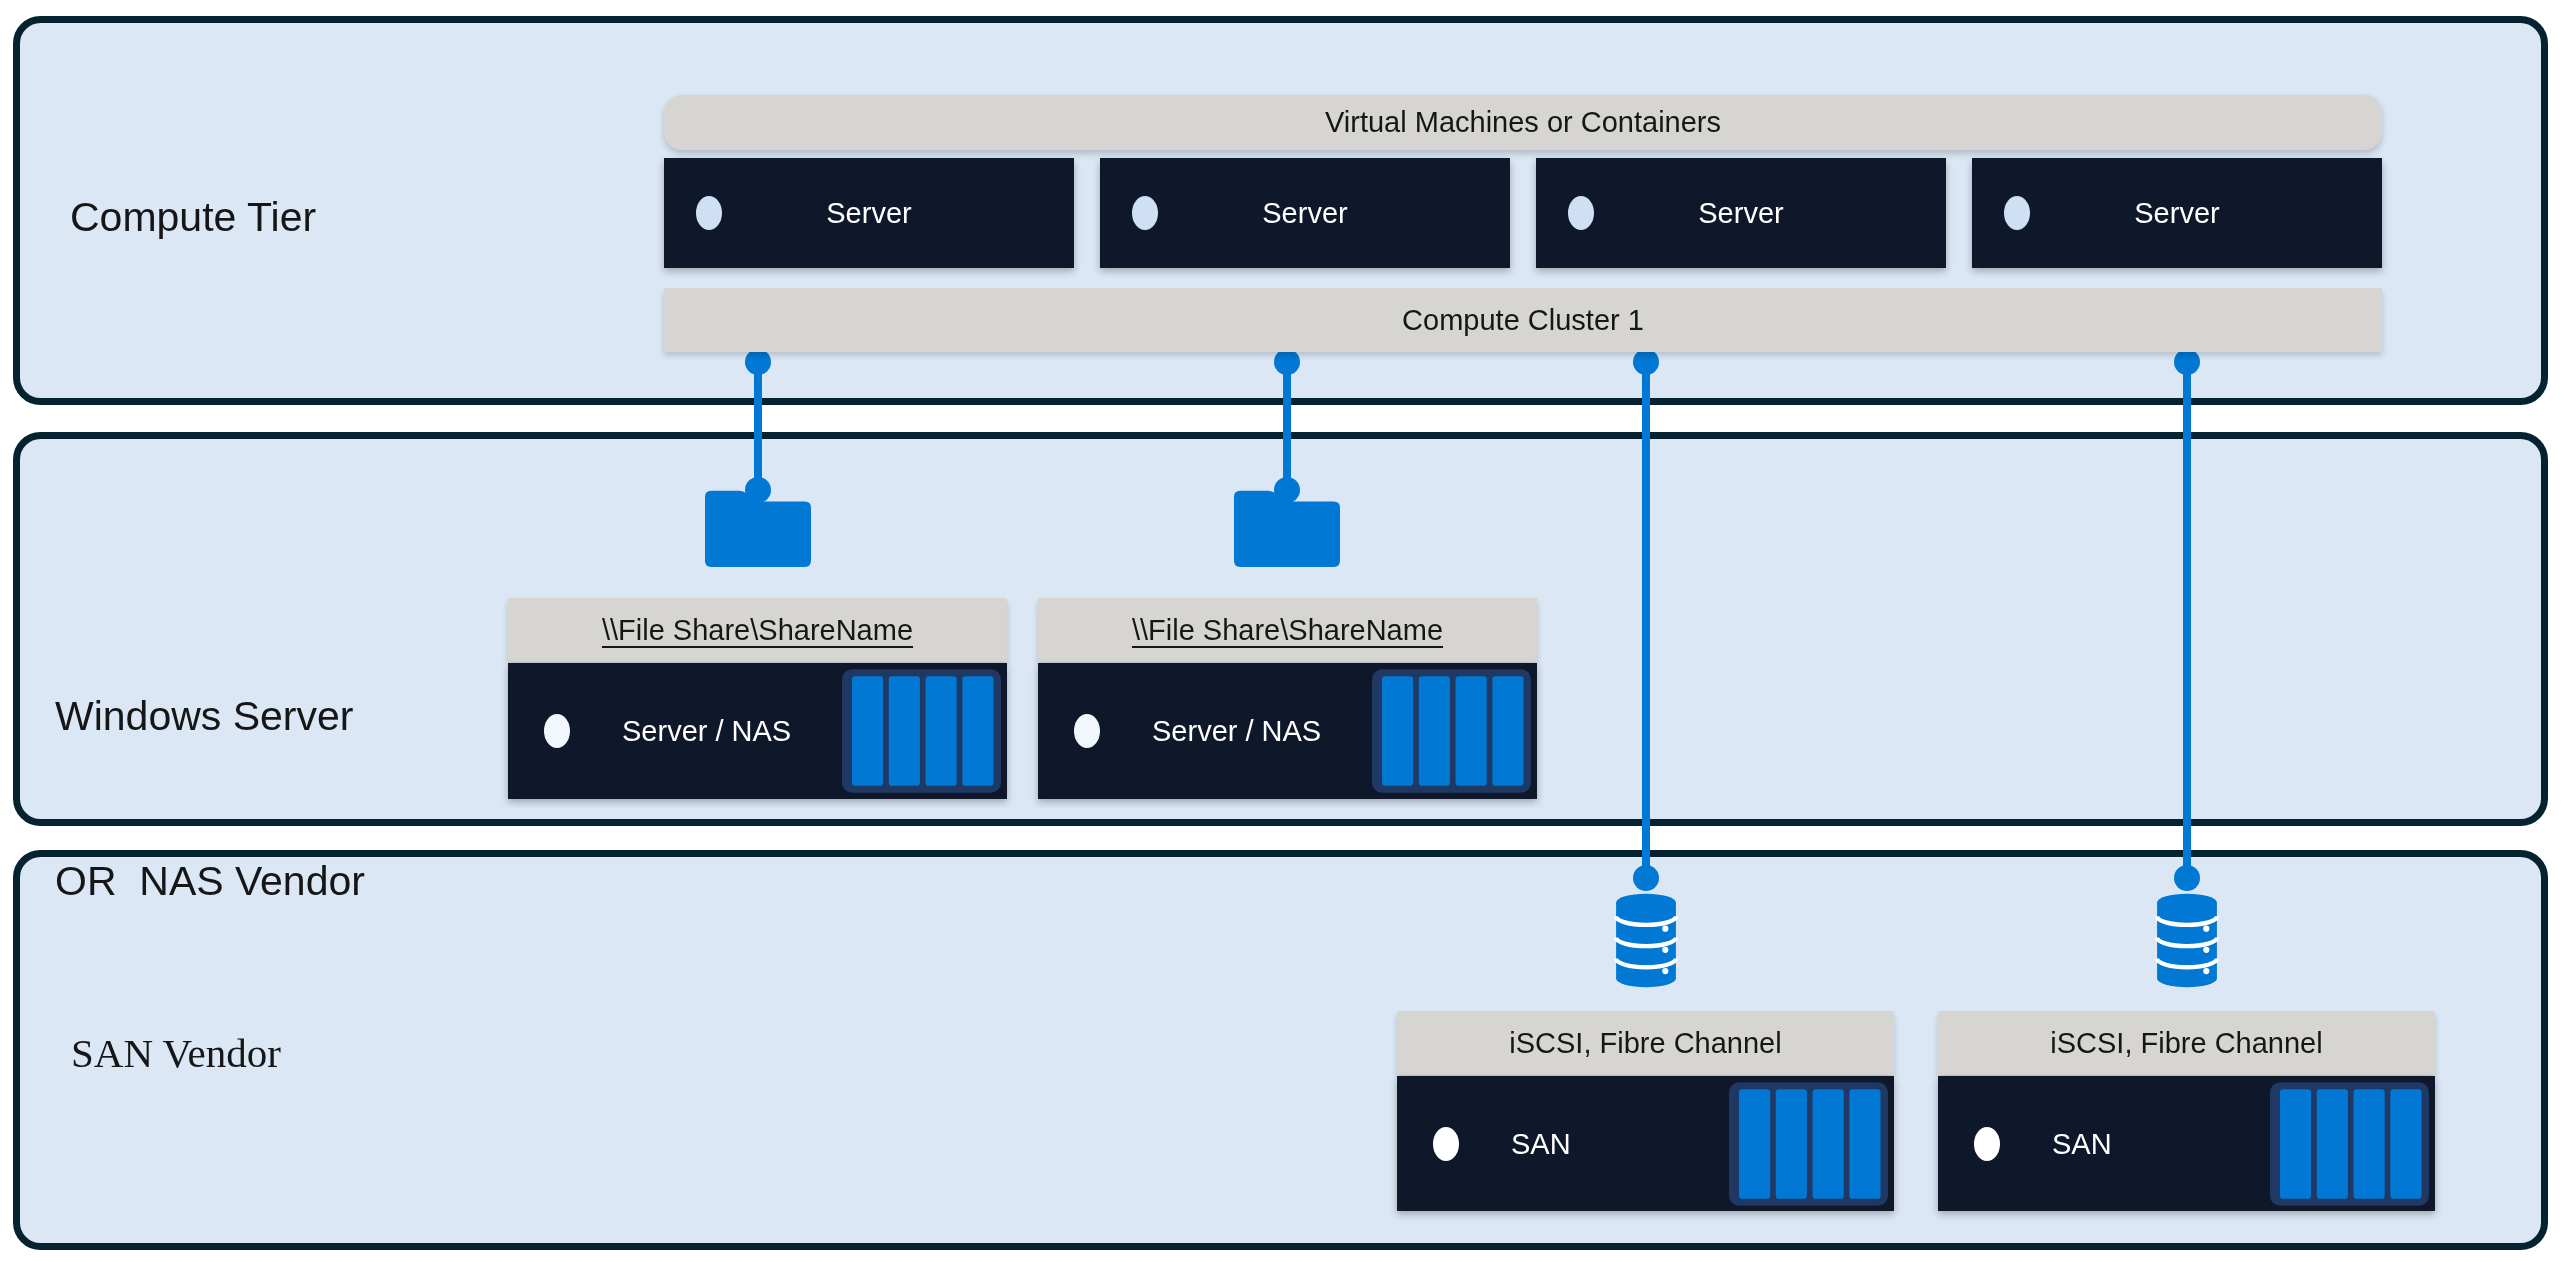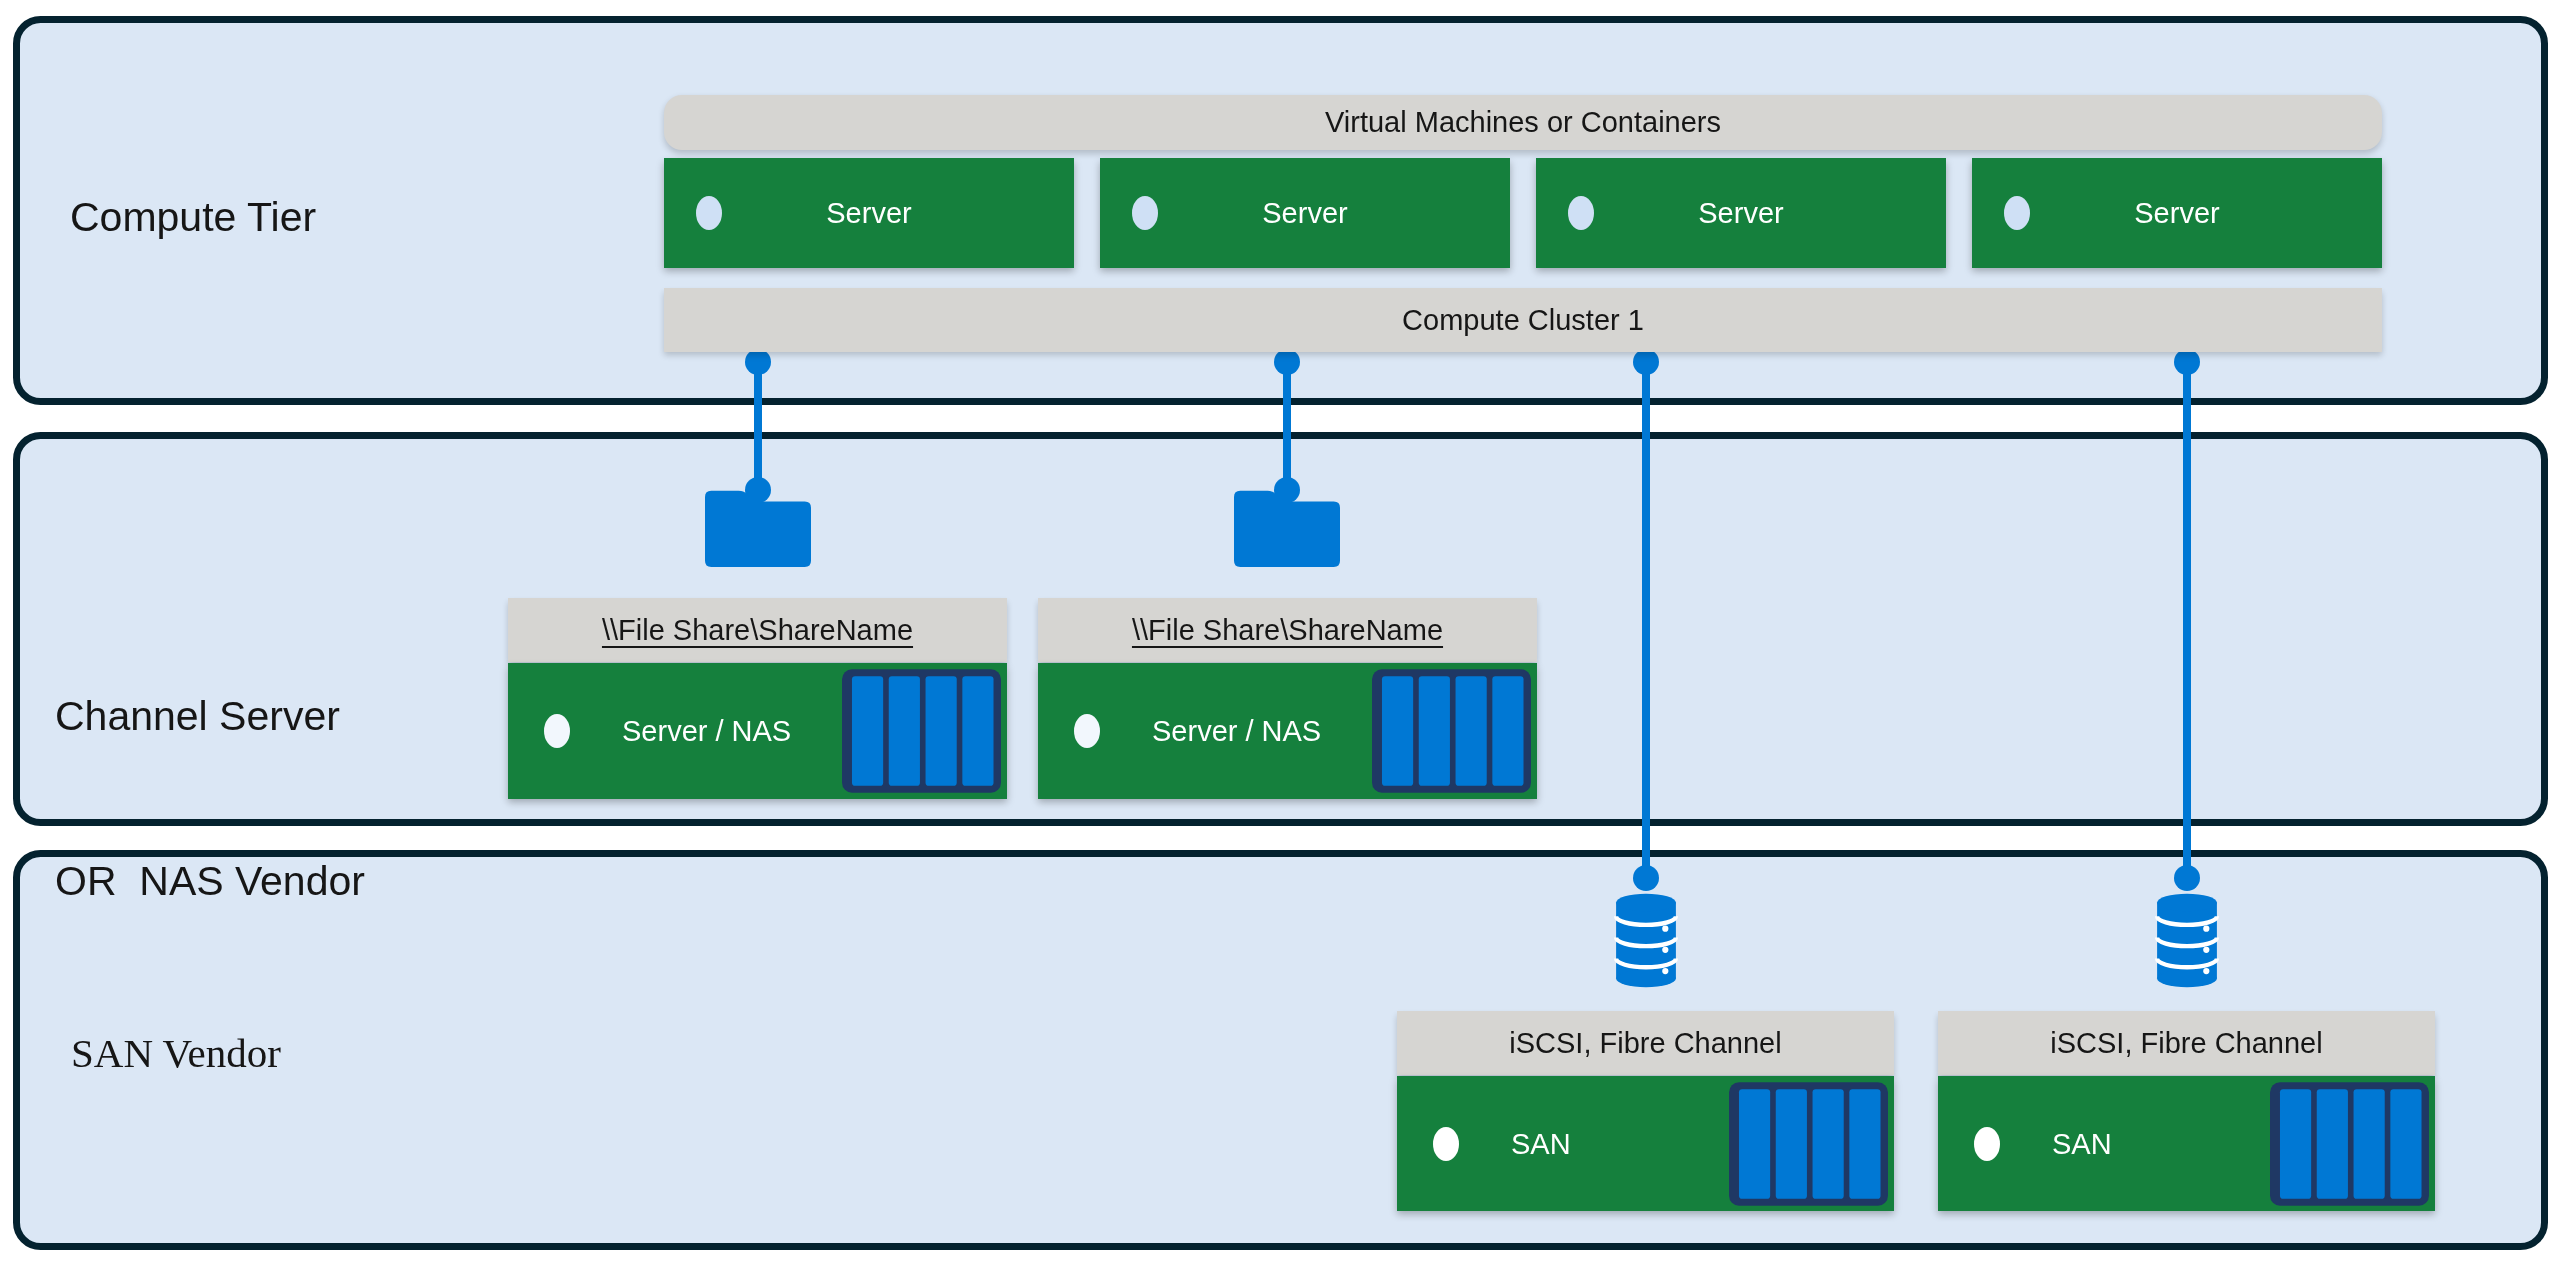--- a/index.html
+++ b/index.html
@@ -28,21 +28,21 @@
   .graybar{
     position:absolute; background:#d6d5d2; color:#161616;
     display:flex; align-items:center; justify-content:center;
     font-size:29px; z-index:3;
     box-shadow:0 3.7px 6.2px rgba(0,0,0,0.18);
   }
   .graybar .underlined{text-decoration:underline; text-underline-offset:6.2px;}
 
   
   .darkbox{
-    position:absolute; background:#15803d; z-index:3;
+    position:absolute; background:#0f172a; z-index:3;
     box-shadow:0 4.4px 7.5px rgba(0,0,0,0.28);
   }
   .status-dot{
     position:absolute; border-radius:50%;
     width:26px; height:34px; top:50%; transform:translateY(-50%);
   }
   .dot-compute{background:#cfe0f5;}
   .dot-nas{background:#f2f7fd;}
   .dot-san{background:#ffffff;}
   .devlabel{
@@ -74,21 +74,21 @@
 <body>
 
 <div id="canvas">
 
   <div class="band compute"></div>
   <div class="band file"></div>
   <div class="band san"></div>
 
   <div class="tier-label" style="left:70px; top:190px;text-align:center;">Compute Tier</div>
   <div class="tier-label" style="left:55px; top:579px;">
-    <div>Channel Server</div>
+    <div>Windows Server</div>
     <div>OR  NAS Vendor</div>
   </div>
   <div class="tier-label" style="left:71px; top:1026px;font-family:Liberation Serif, serif;">SAN Vendor</div>
 
   <div class="conn-line" style="left:758px; top:362px; height:130px;"></div>
   <div class="conn-dot" style="left:758px; top:362px;"></div>
   <div class="conn-dot" style="left:758px; top:490px;"></div>
 
   <div class="conn-line" style="left:1287px; top:362px; height:130px;"></div>
   <div class="conn-dot" style="left:1287px; top:362px;"></div>

